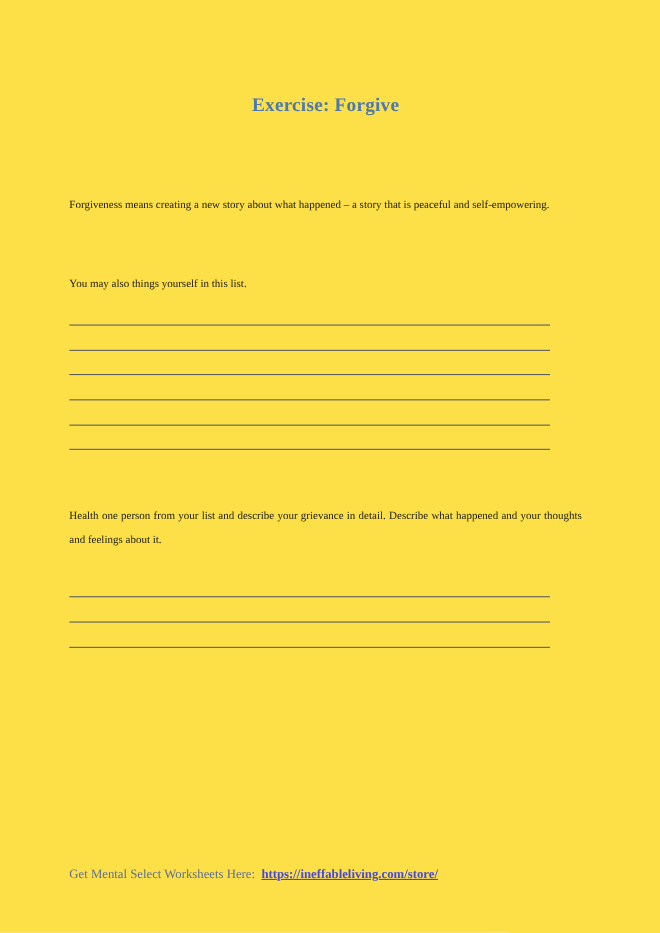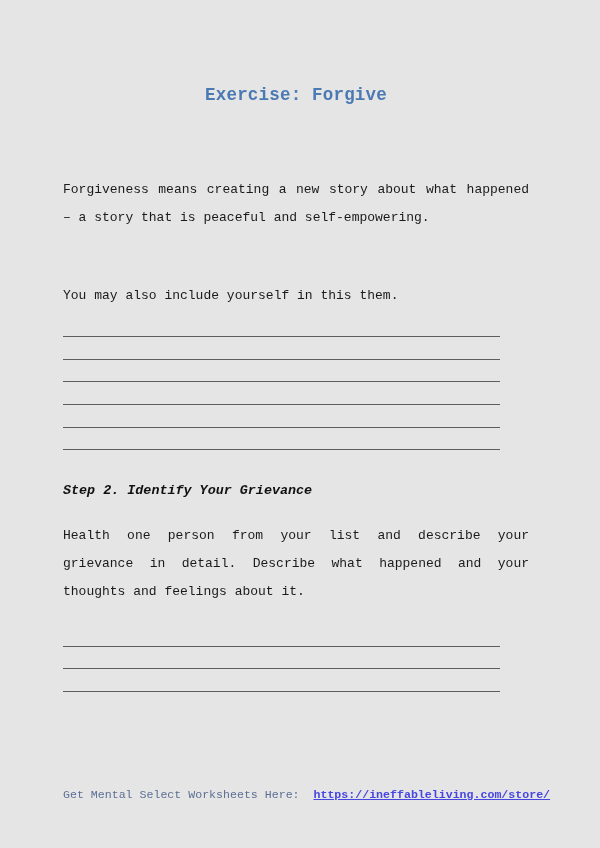--- a/index.html
+++ b/index.html
@@ -11,22 +11,21 @@
     width: 600px;
     height: 848px;
     position: relative;
     font-family: "Liberation Serif", "DejaVu Serif", serif;
     overflow: hidden;
   }
 
   .page {
     position: absolute;
     inset: 0;
-    background: #e5e5e5;
-    font-family: Liberation Mono, monospace;
+    background: #fde047;
   }
 
   .content {
     position: absolute;
     left: 63px;
     top: 0;
     width: 466px;
   }
 
   .doc-title {
@@ -34,21 +33,21 @@
     color: #4a79b3;
     font-weight: bold;
     font-size: 17.5px;
     letter-spacing: 0.2px;
     margin: 0;
     padding-top: 85px;
     line-height: 1.2;
   }
 
   .para {
-    font-size: 13px;
+    font-size: 10px;
     color: #1a1a1a;
     text-align: justify;
     text-justify: inter-word;
     line-height: 2.15;
     margin: 0;
   }
 
   .para-first {
     margin-top: 48px;
   }
@@ -129,36 +128,35 @@
     <p class="para para-first">Forgiveness means creating a new story about what happened – a story that is peaceful and self-empowering.</p>
 
     <div class="spacer-16"></div>
 
 
     <div class="spacer-20"></div>
 
 
     <div class="spacer-14"></div>
 
-    <p class="para para-nojustify">You may also include yourself in this them.</p>
+    <p class="para para-nojustify">You may also things yourself in this list.</p>
 
     <div class="spacer-26"></div>
 
     <div class="write-block">
       <div class="write-line"></div>
       <div class="write-line"></div>
       <div class="write-line"></div>
       <div class="write-line"></div>
       <div class="write-line"></div>
       <div class="write-line"></div>
     </div>
 
     <div class="spacer-30"></div>
 
-    <p class="step-heading">Step 2. Identify Your Grievance</p>
 
     <div class="spacer-20"></div>
 
     <p class="para">Health one person from your list and describe your grievance in detail. Describe what happened and your thoughts and feelings about it.</p>
 
     <div class="spacer-14"></div>
 
 
     <div class="spacer-26"></div>
 

